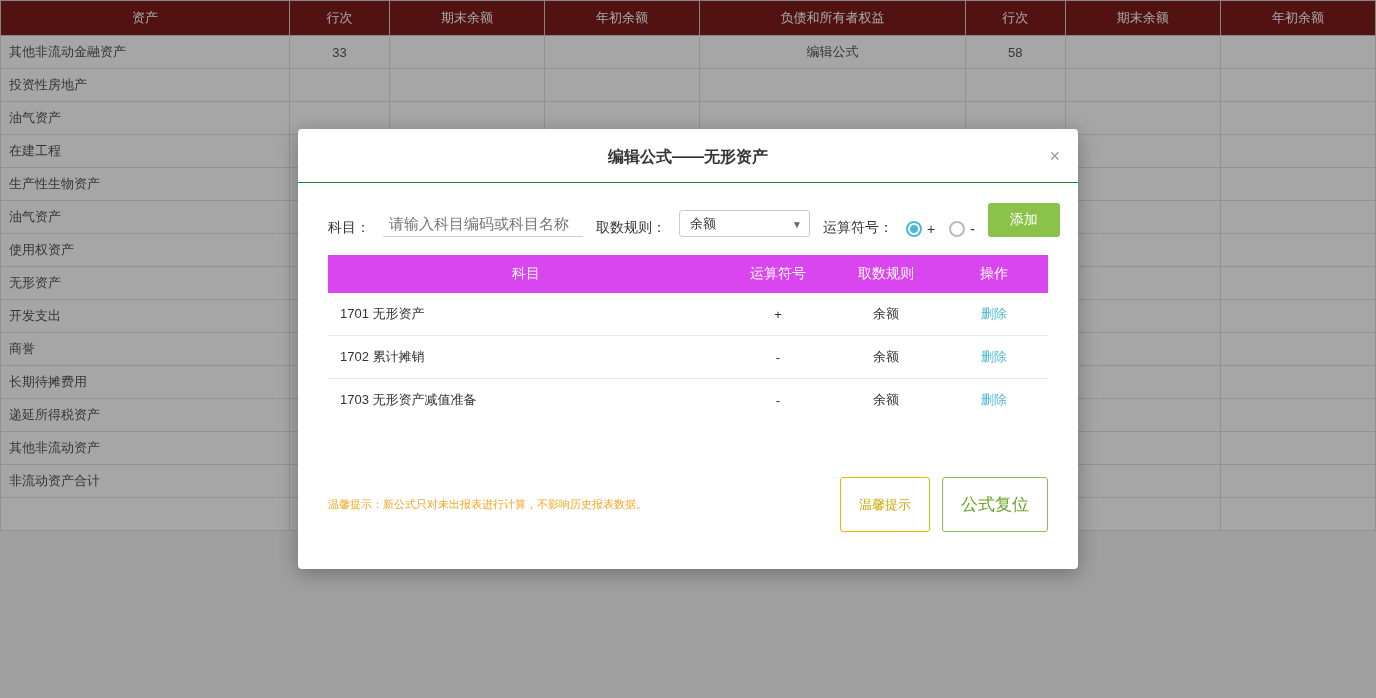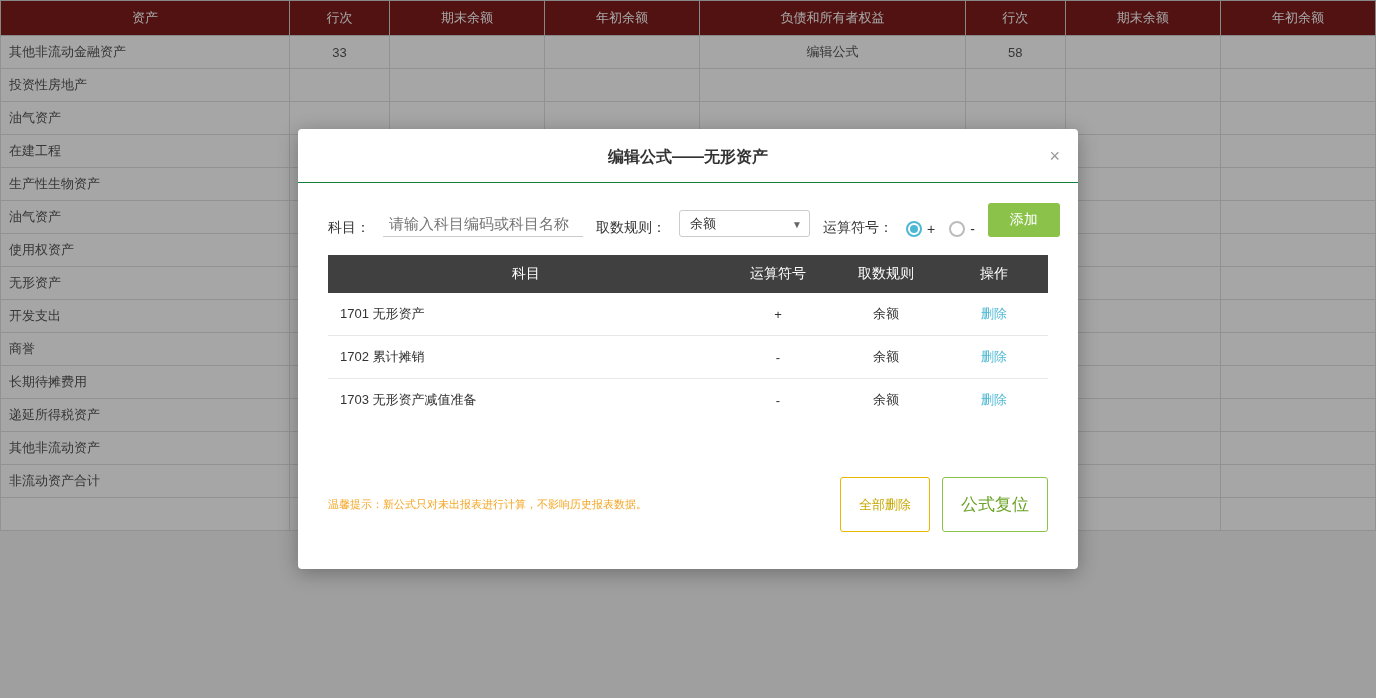--- a/index.html
+++ b/index.html
@@ -217,21 +217,21 @@
     }
 
     
     .data-table {
       width: 100%;
       border-collapse: collapse;
       margin-bottom: 20px;
     }
 
     .data-table th {
-      background: #404040;
+      background: #d946ef;
       color: #fff;
       padding: 10px 12px;
       text-align: center;
       font-weight: normal;
       font-size: 14px;
     }
 
     .data-table td {
       padding: 12px 12px;
       text-align: center;
@@ -533,18 +533,18 @@
               <td>余额</td>
               <td><a class="delete-link" href="#">删除</a></td>
             </tr>
           </tbody>
       </table>
     </div>
 
     <div class="modal-footer">
       <span class="tip-text">温馨提示：新公式只对未出报表进行计算，不影响历史报表数据。</span>
       <div class="footer-btns">
-        <button class="outline-btn">全部删除</button>
+        <button class="outline-btn">温馨提示</button>
         <button class="outline-btn-blue">公式复位</button>
       </div>
     </div>
   </div>
 </div>
 
 </body></html>

